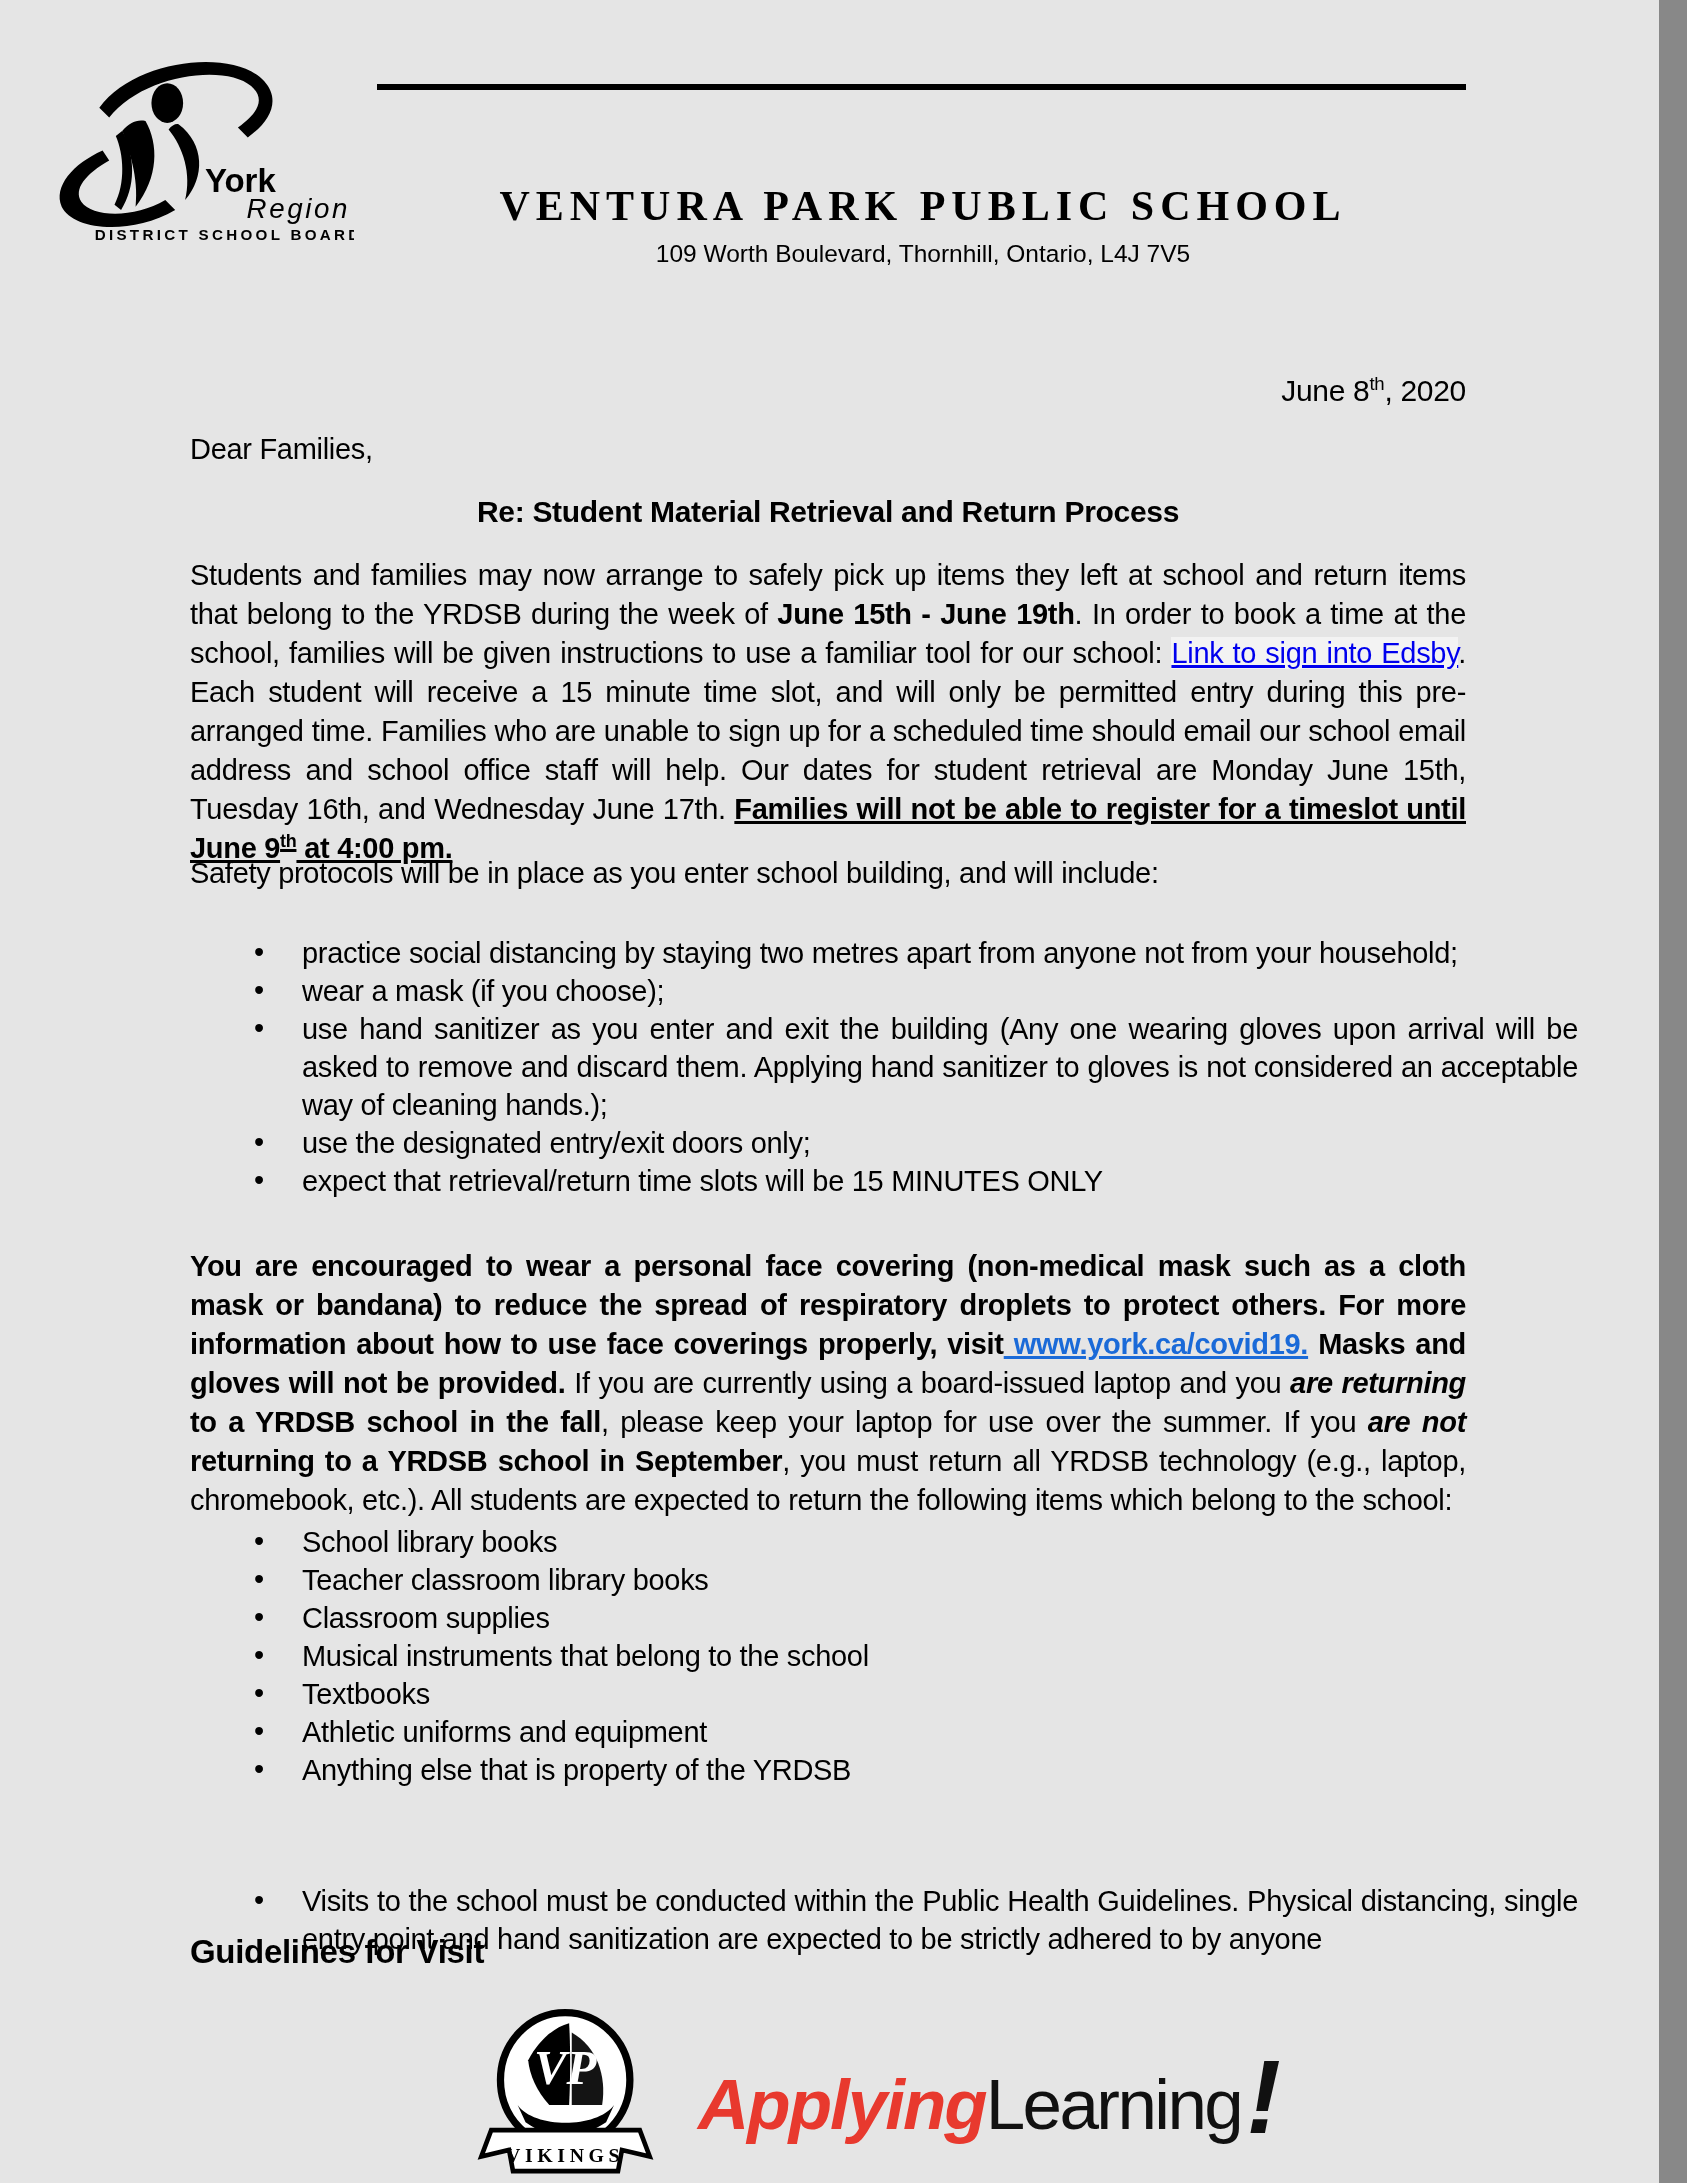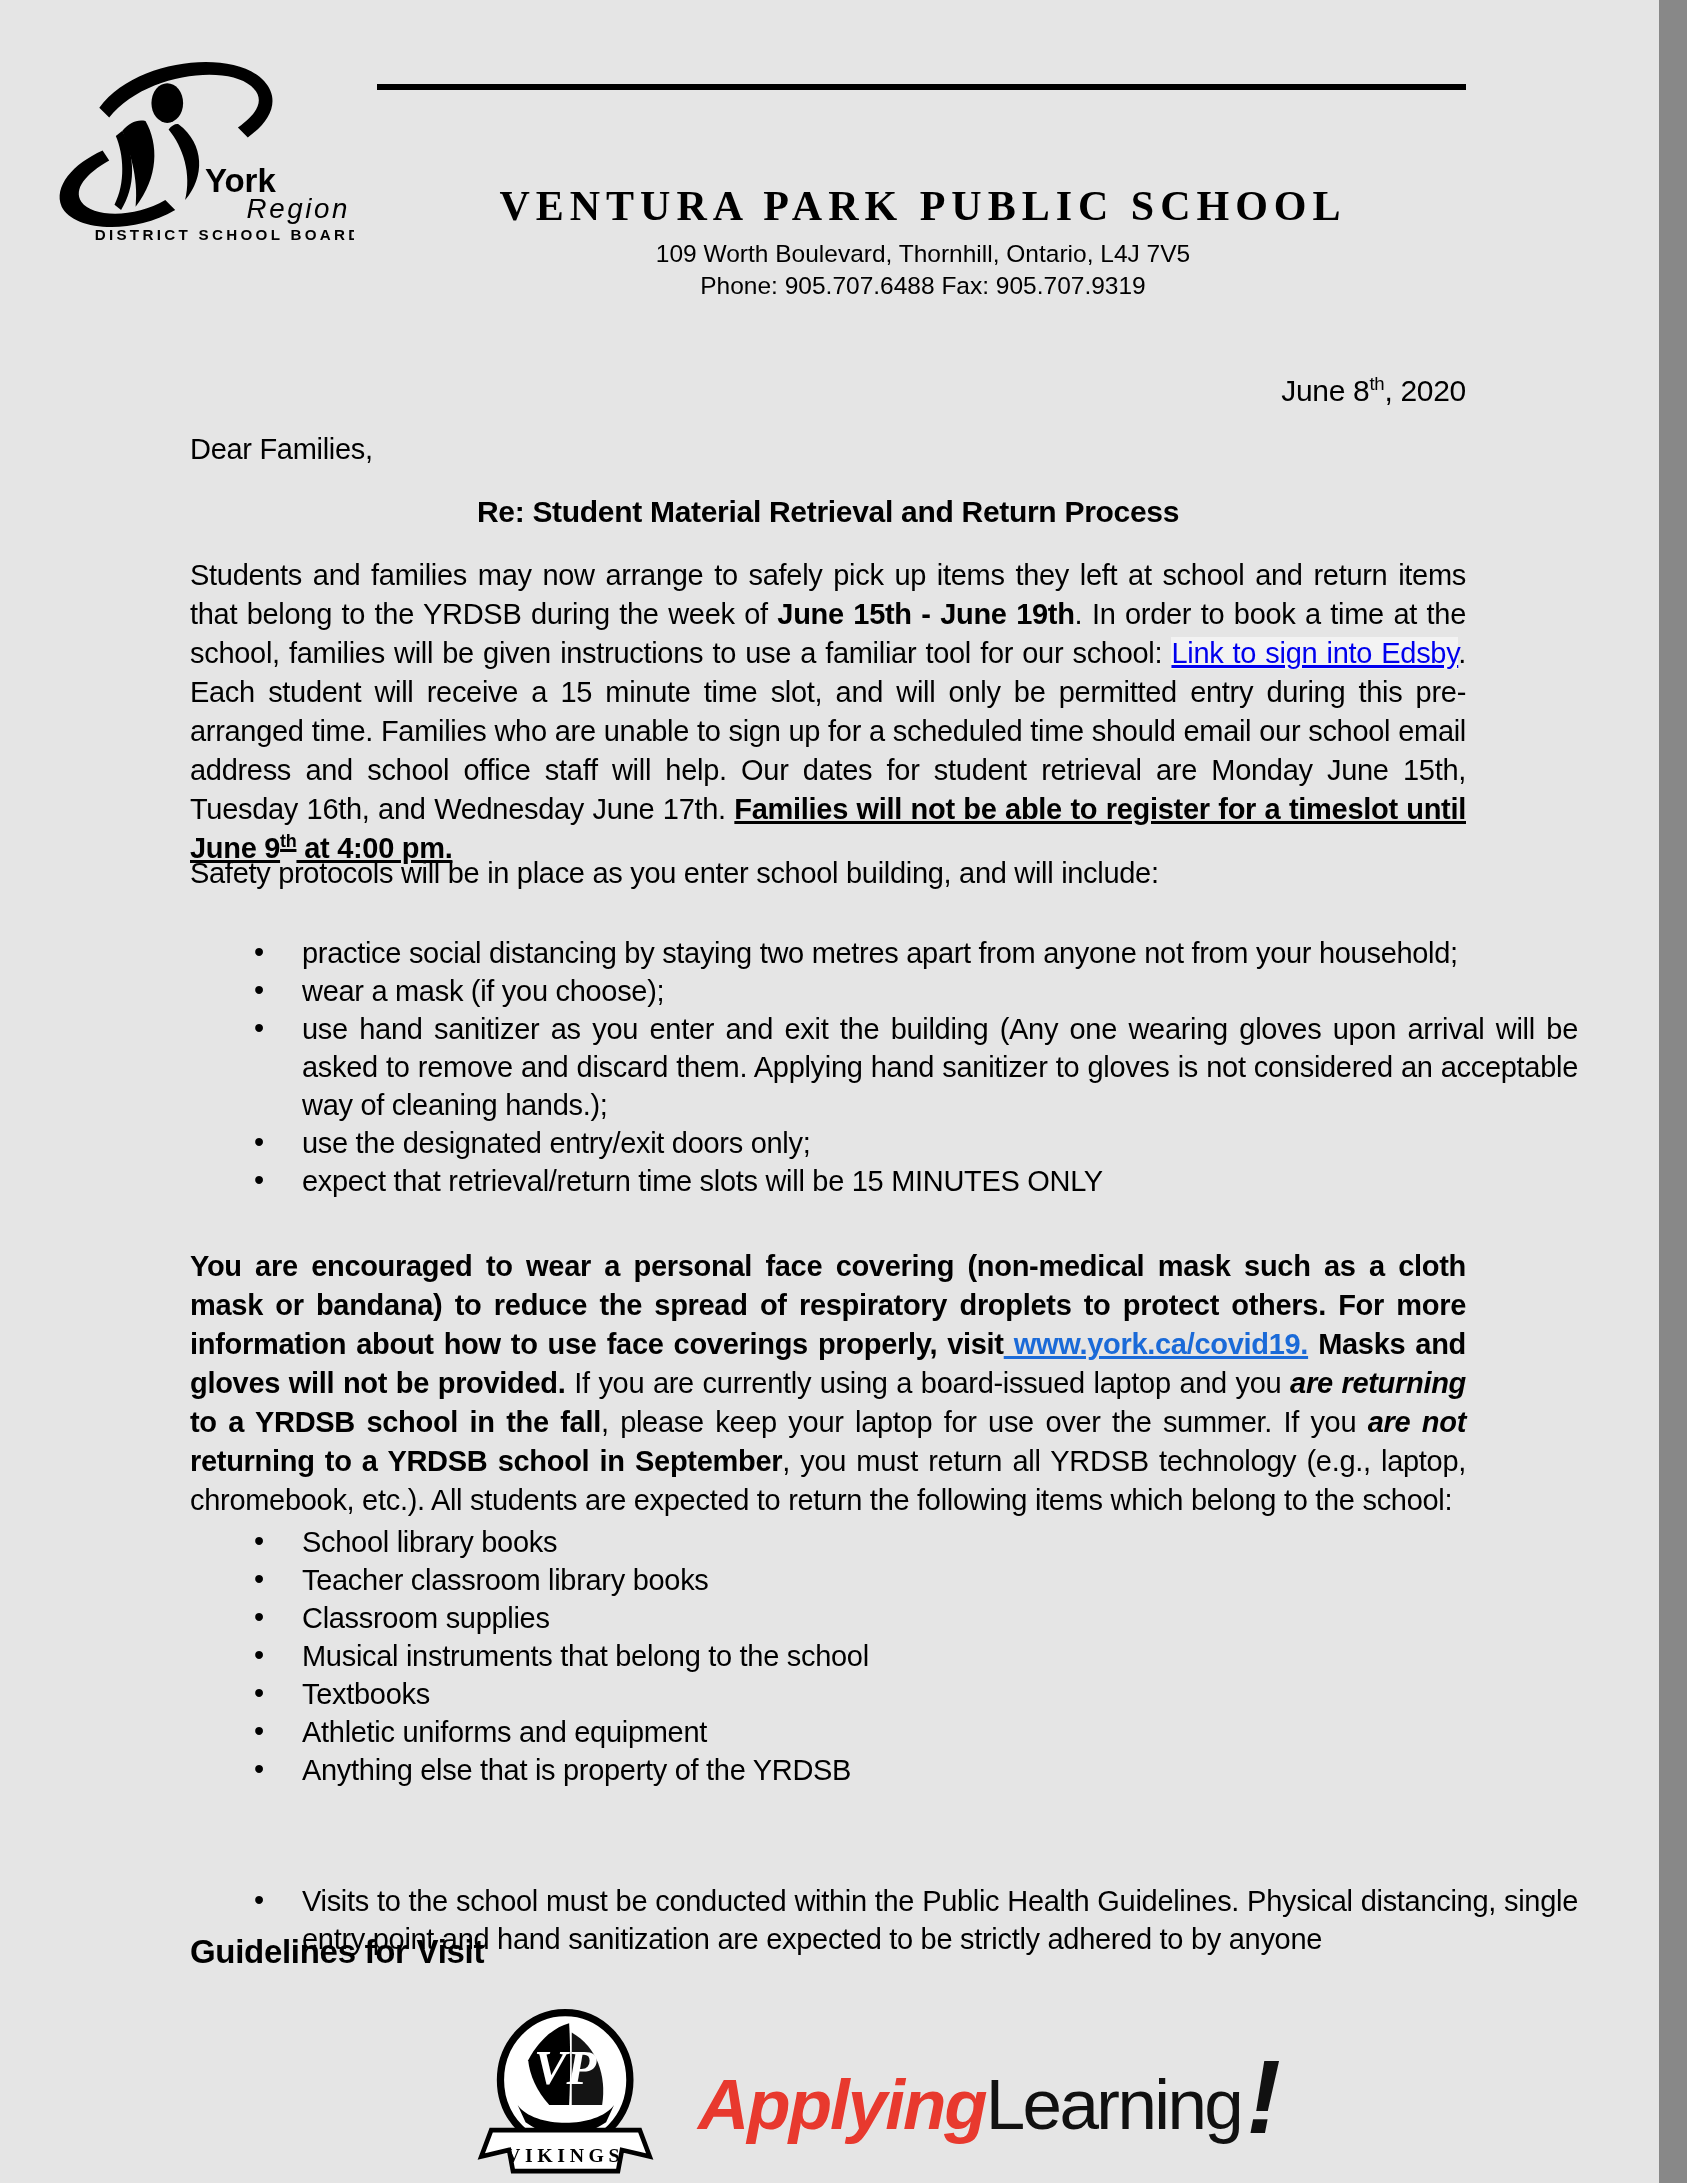--- a/index.html
+++ b/index.html
@@ -69,21 +69,20 @@
       <path d="M130,130 C150,170 150,215 128,250 L118,242 C135,210 132,165 120,138 Z" fill="#000"></path>
     </g>
     <text x="255" y="222" font-family="Liberation Sans, sans-serif" font-weight="700" font-size="50">York</text>
     <text x="318" y="262" font-family="Liberation Sans, sans-serif" font-style="italic" font-size="42" style="letter-spacing:4px">Region</text>
     <text x="88" y="296" font-family="Liberation Sans, sans-serif" font-weight="700" font-size="23" style="letter-spacing:5px">DISTRICT SCHOOL BOARD</text>
   </svg>
 
   <div class="abs school-head">
     <div class="school-name">VENTURA PARK PUBLIC SCHOOL</div>
     <div class="school-address">109 Worth Boulevard, Thornhill, Ontario, L4J 7V5</div>
-    <div class="school-phone">Phone: 905.707.6488   Fax: 905.707.9319</div>
   </div>
 
   <div class="abs col date-line"><span>June 8</span><sup>th</sup><span>, 2020</span></div>
 
   <div class="abs col salutation">Dear Families,</div>
 
   <div class="abs col subject">Re: Student Material Retrieval and Return Process</div>
 
   <div class="abs col body-text para1"><span>Students and families may now arrange to safely pick up items they left at school and return items that belong to the YRDSB during the week of </span><span class="b">June 15th - June 19th</span><span>. In order to book a time at the school, families will be given instructions to use a familiar tool for our school: </span><a class="link-pure hl" href="#">Link to sign into Edsby</a><span>. Each student will receive a 15 minute time slot, and will only be permitted entry during this pre-arranged time. Families who are unable to sign up for a scheduled time should email our school email address and school office staff will help. Our dates for student retrieval are Monday June 15th, Tuesday 16th, and Wednesday June 17th. </span><span class="b u">Families will not be able to register for a timeslot until June 9</span><sup class="b u">th</sup><span class="b u"> at 4:00 pm.</span></div>
 

